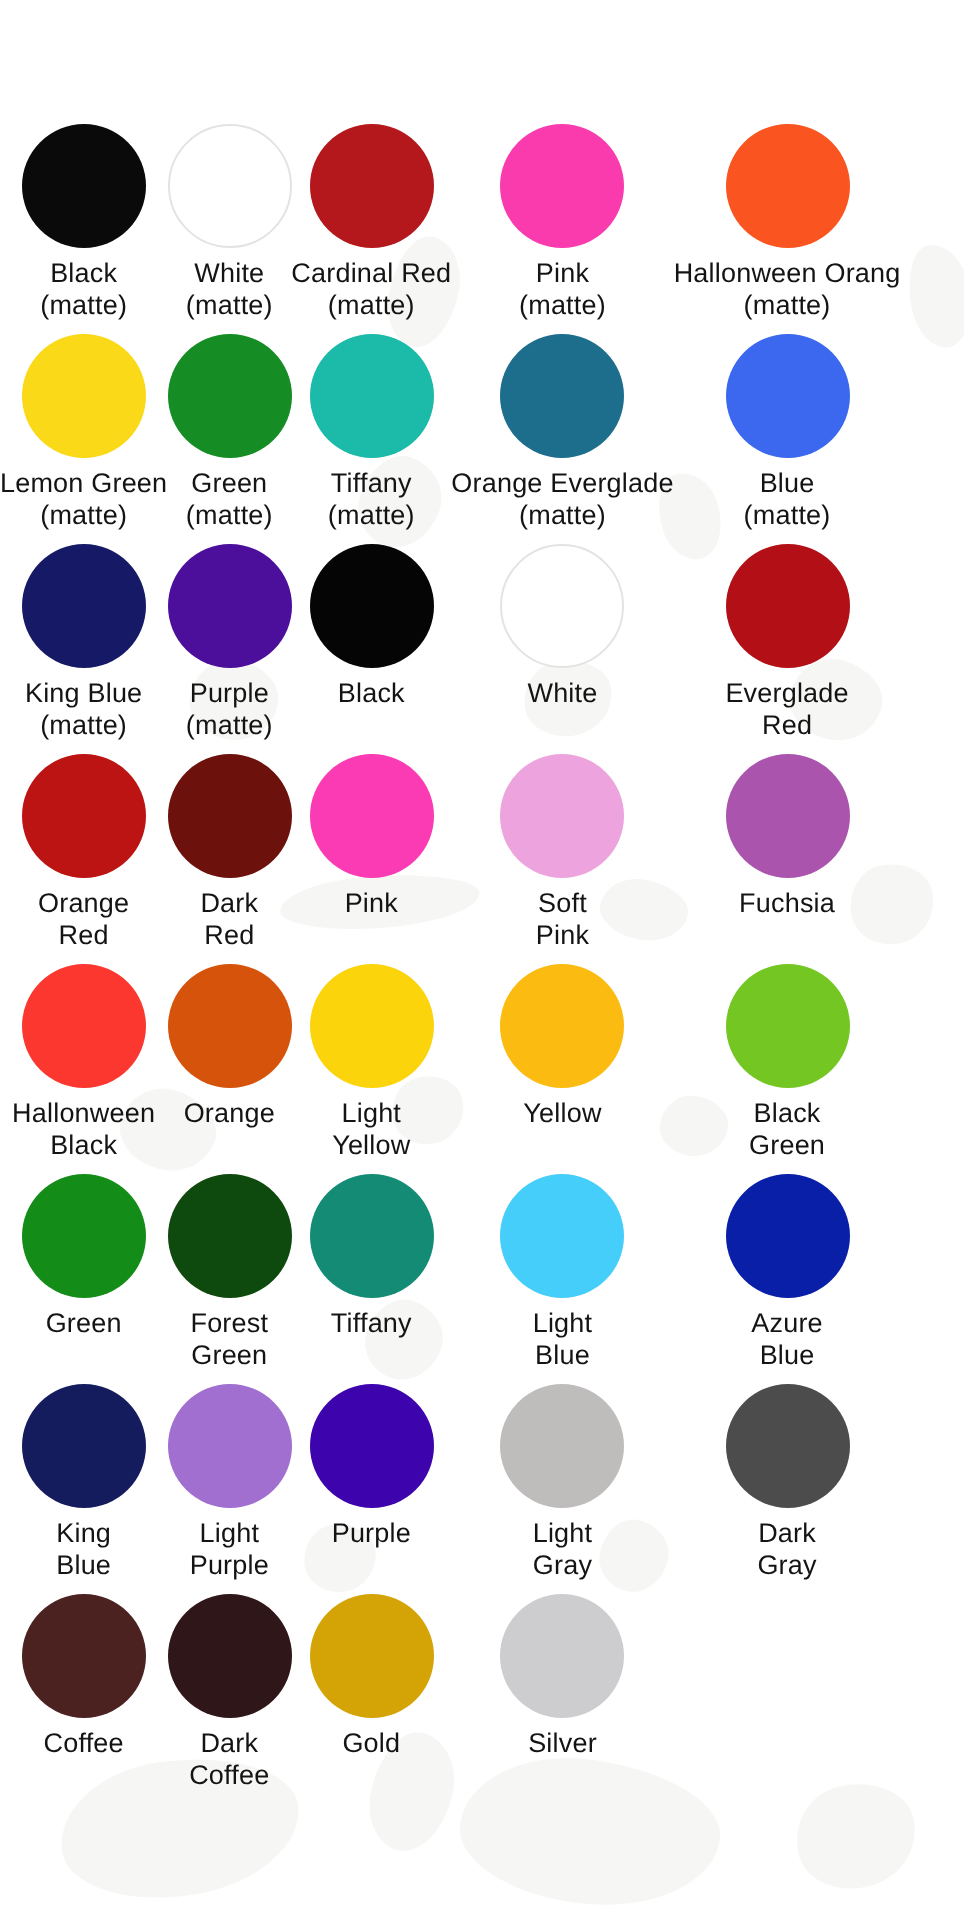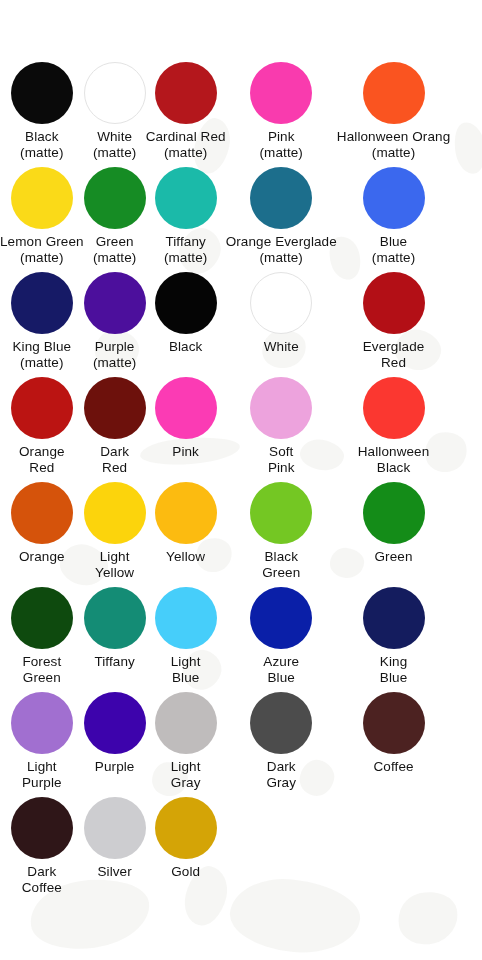--- a/index.html
+++ b/index.html
@@ -190,20 +190,24 @@
     <div class="swatch-cell">
       <div class="swatch-dot" style="background: rgb(251, 59, 180);"></div>
       <div class="swatch-label">Pink</div>
     </div>
     <div class="swatch-cell">
       <div class="swatch-dot" style="background: rgb(237, 163, 221);"></div>
       <div class="swatch-label">Soft
 Pink</div>
     </div>
     <div class="swatch-cell">
+      <div class="swatch-dot" style="background: rgb(170, 84, 173);"></div>
+      <div class="swatch-label">Fuchsia</div>
+    </div>
+    <div class="swatch-cell">
       <div class="swatch-dot" style="background: rgb(251, 55, 48);"></div>
       <div class="swatch-label">Hallonween
 Black</div>
     </div>
     <div class="swatch-cell">
       <div class="swatch-dot" style="background: rgb(213, 83, 11);"></div>
       <div class="swatch-label">Orange</div>
     </div>
     <div class="swatch-cell">
       <div class="swatch-dot" style="background: rgb(252, 212, 12);"></div>
@@ -269,20 +273,20 @@
     <div class="swatch-cell">
       <div class="swatch-dot" style="background: rgb(76, 34, 33);"></div>
       <div class="swatch-label">Coffee</div>
     </div>
     <div class="swatch-cell">
       <div class="swatch-dot" style="background: rgb(47, 22, 24);"></div>
       <div class="swatch-label">Dark
 Coffee</div>
     </div>
     <div class="swatch-cell">
+      <div class="swatch-dot" style="background: rgb(212, 164, 6);"></div>
+      <div class="swatch-label">Gold</div>
+    </div>
+    <div class="swatch-cell">
       <div class="swatch-dot" style="background: rgb(205, 205, 208);"></div>
       <div class="swatch-label">Silver</div>
     </div>
-    <div class="swatch-cell">
-      <div class="swatch-dot" style="background: rgb(212, 164, 6);"></div>
-      <div class="swatch-label">Gold</div>
-    </div>
   </div>
 
 </body></html>

